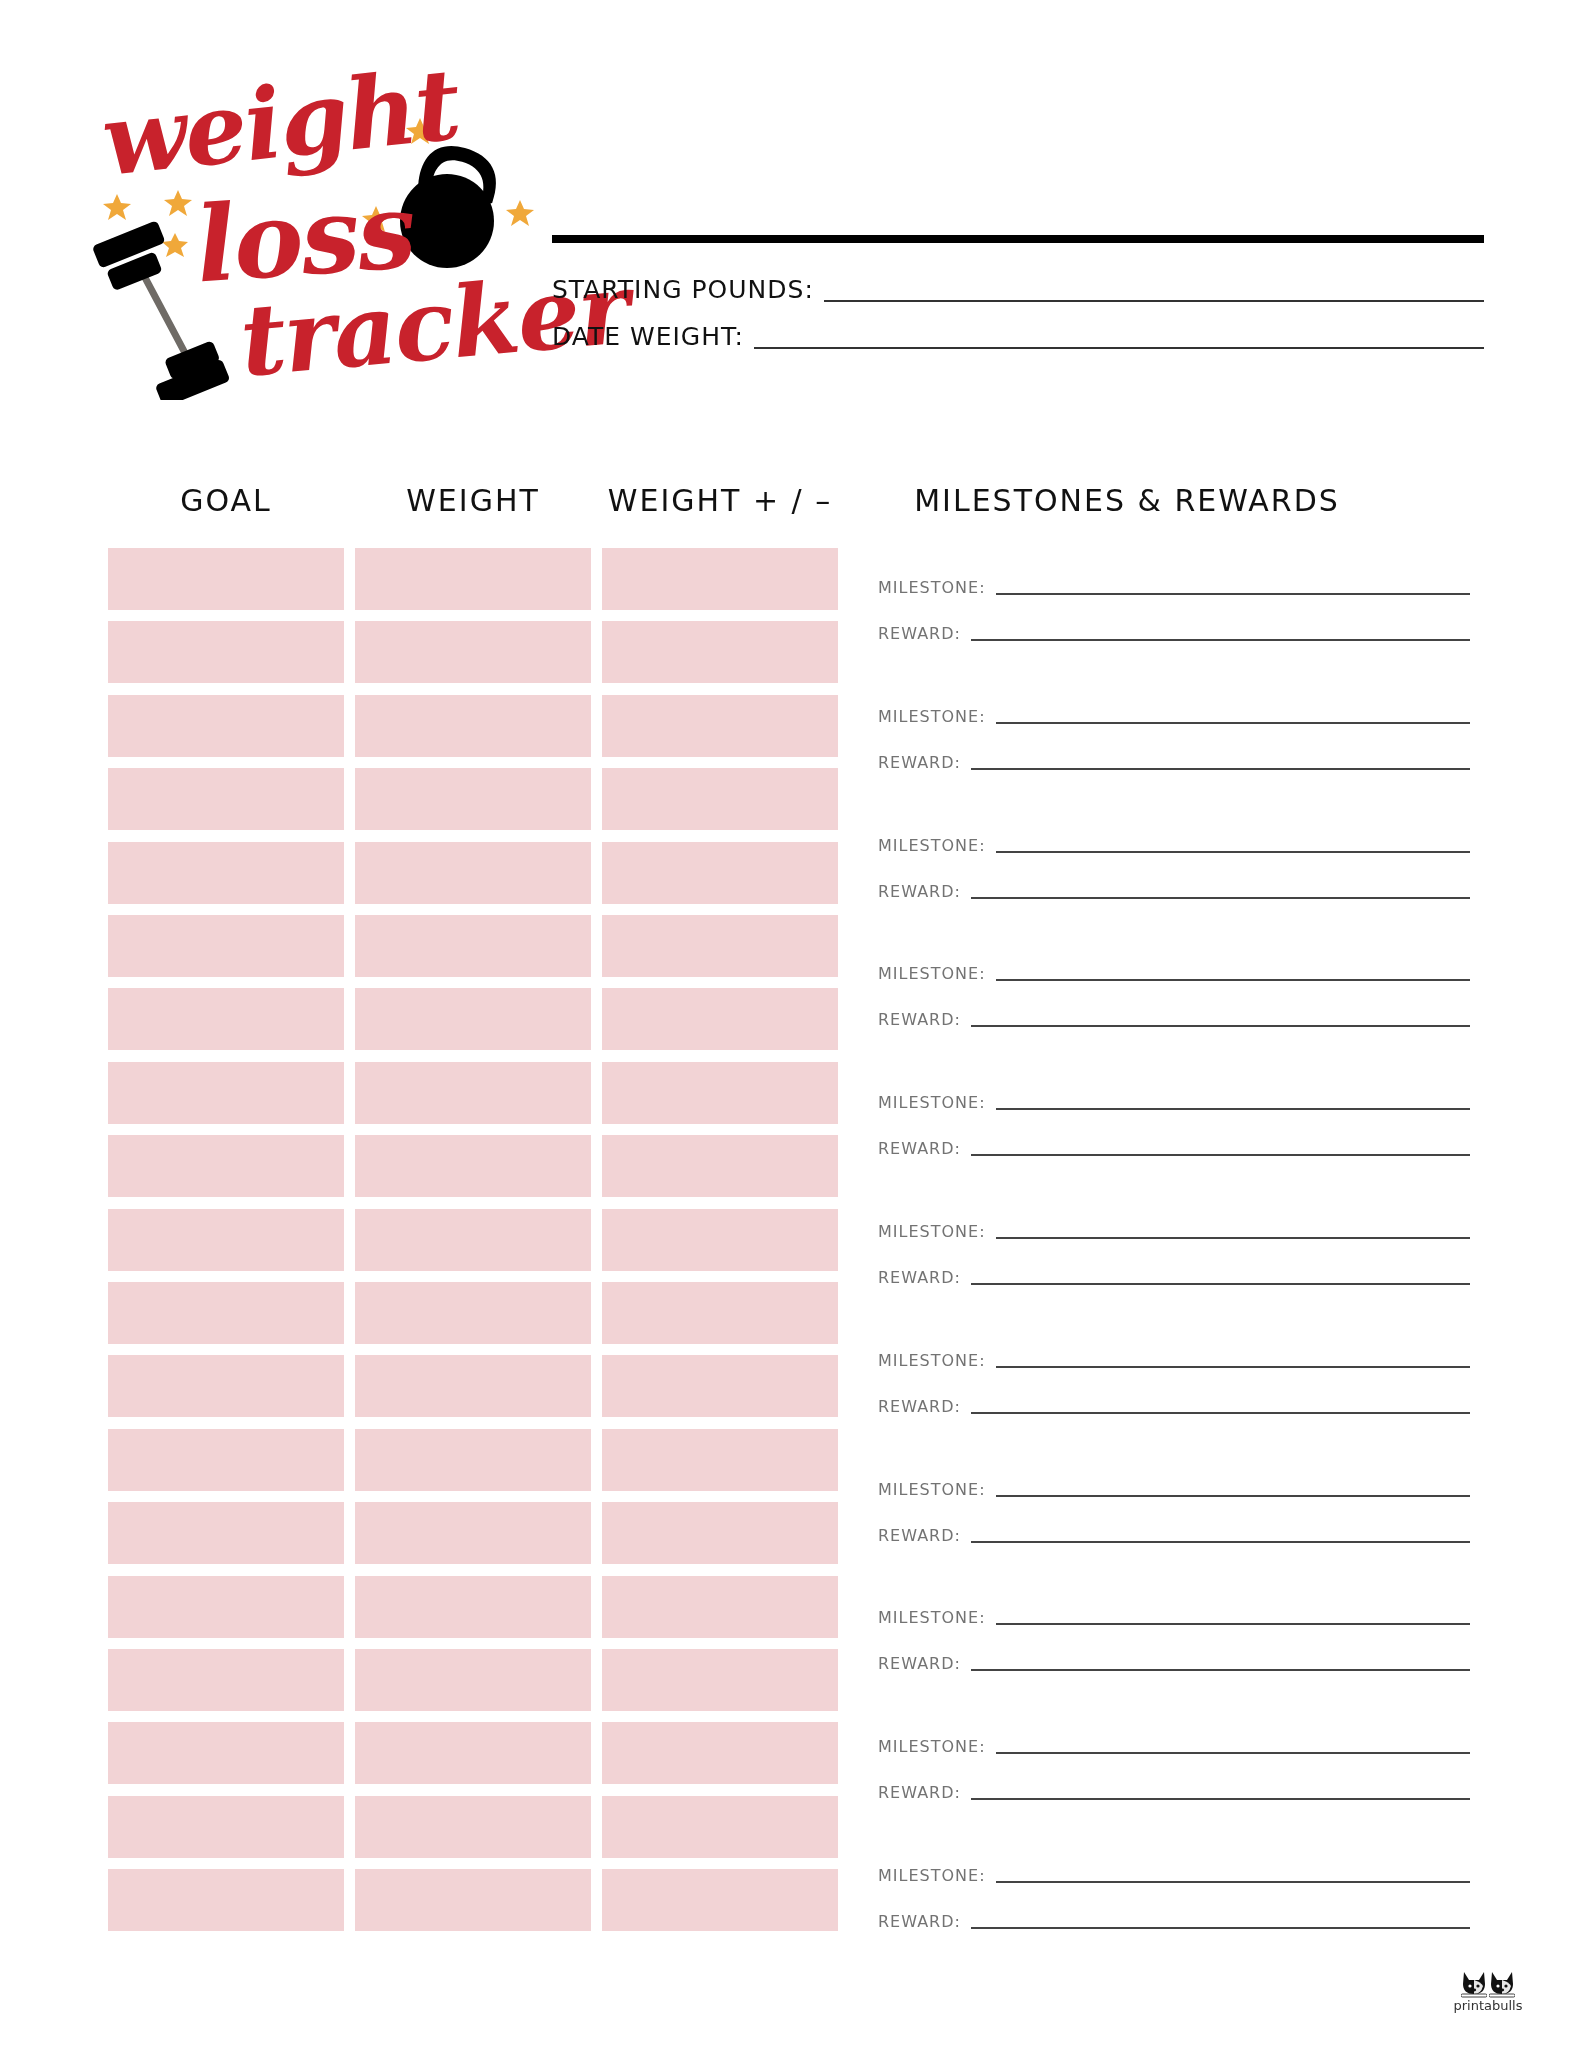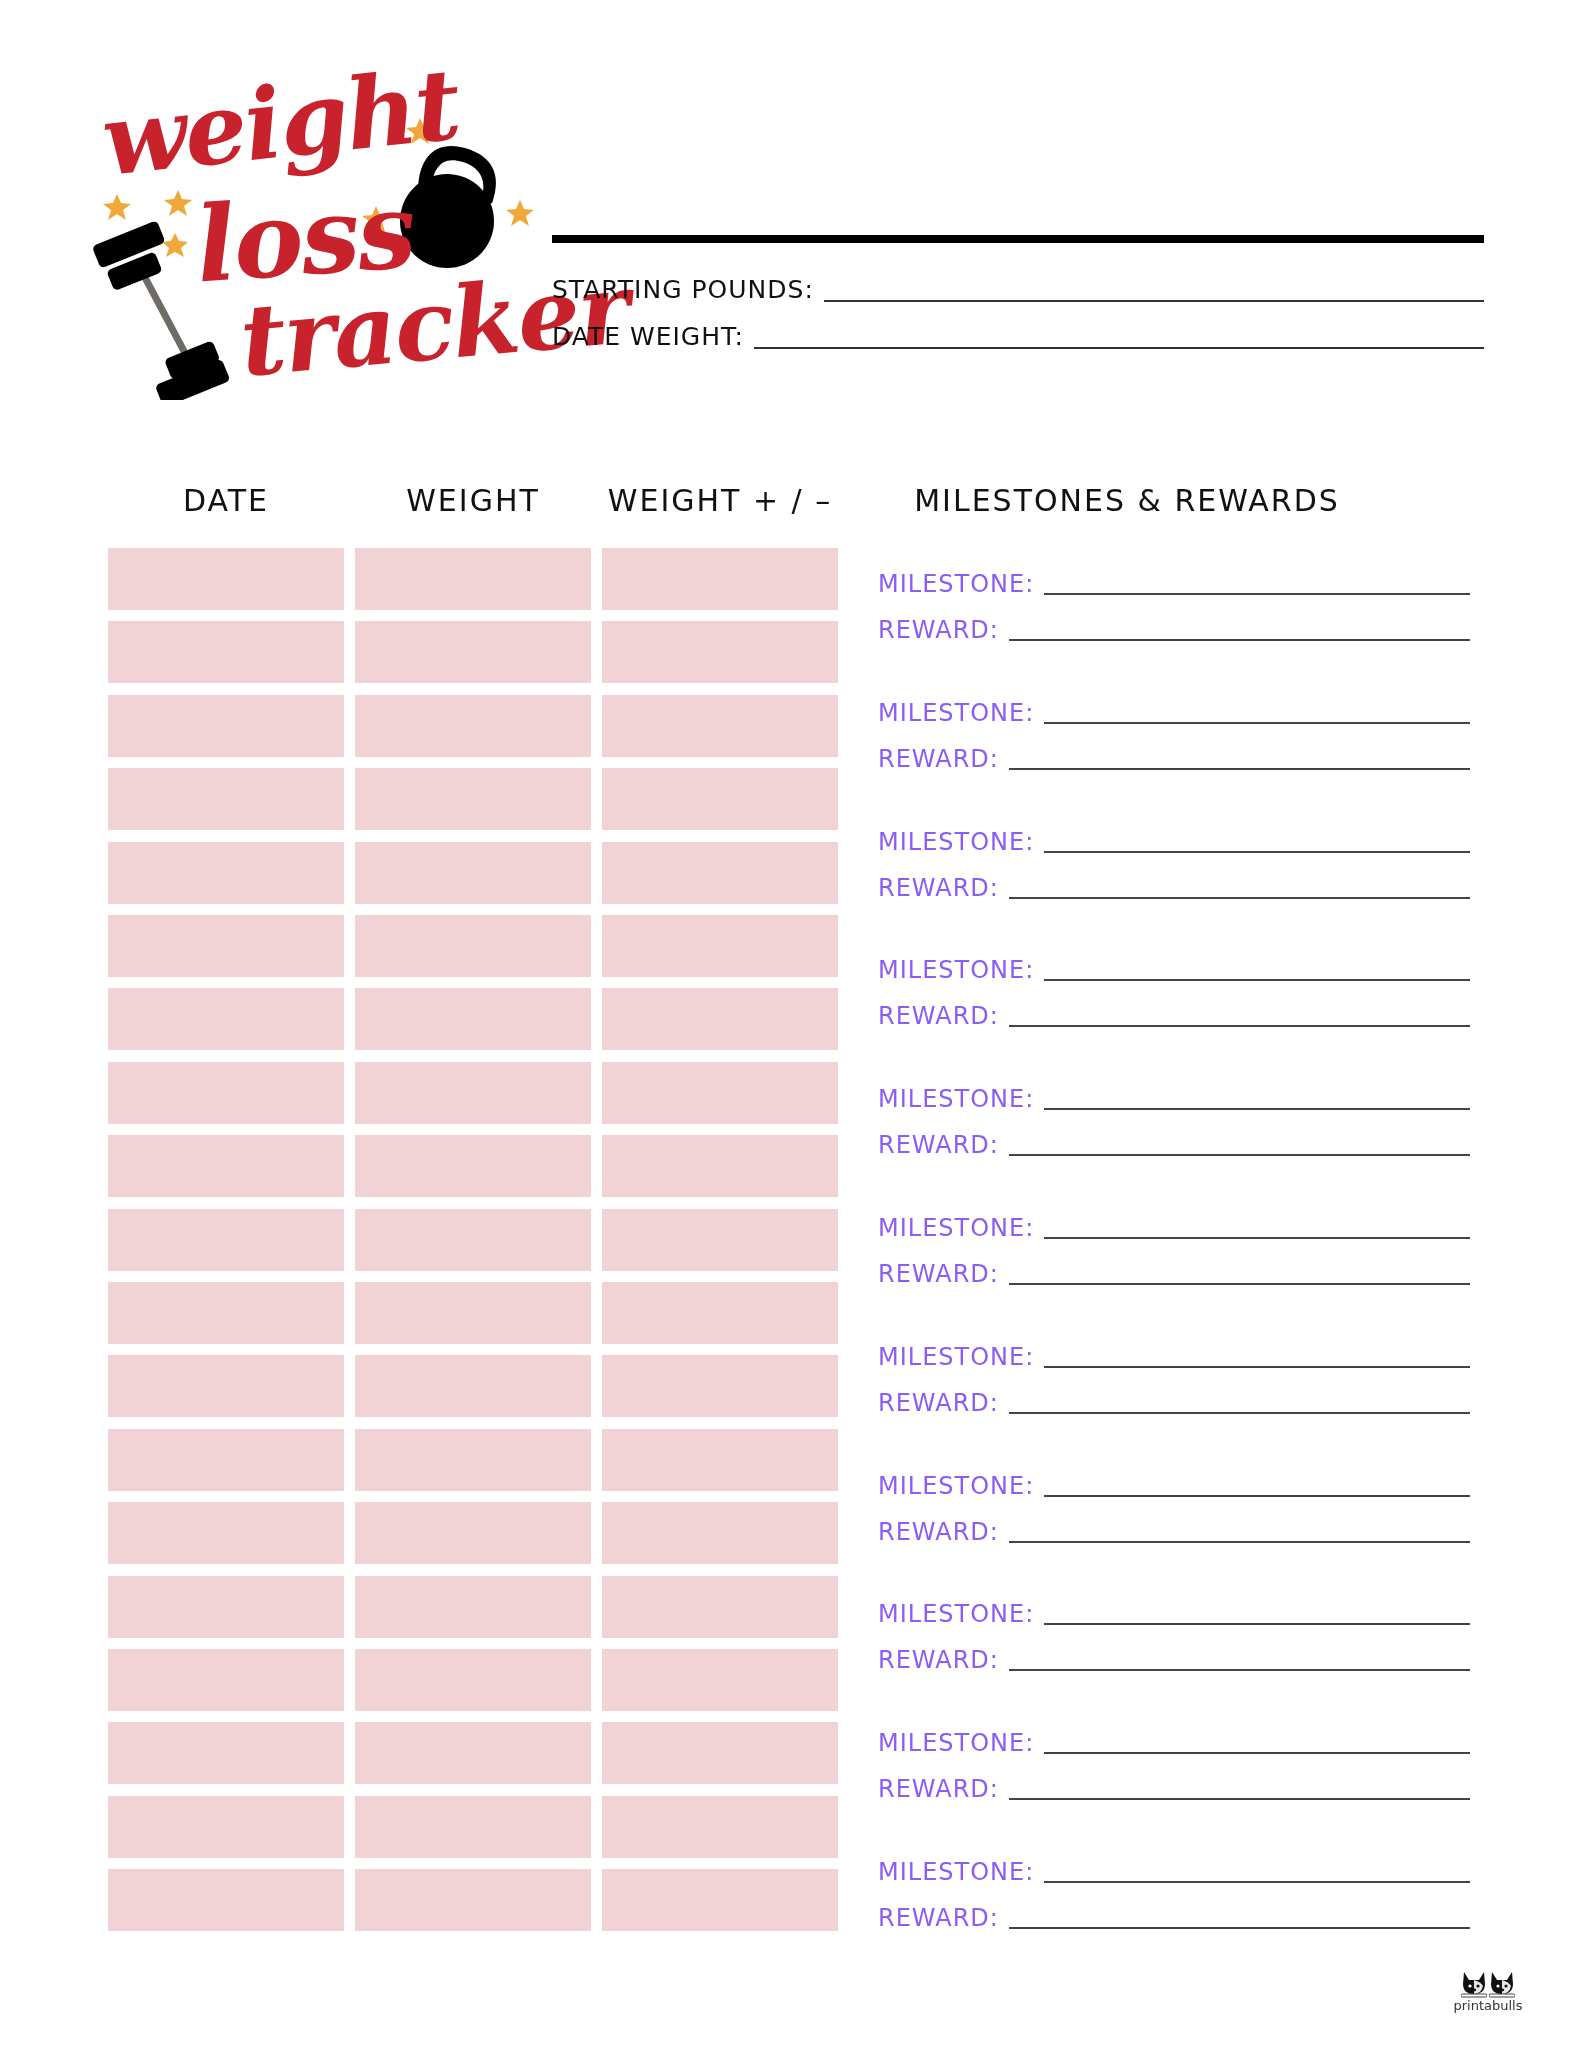--- a/index.html
+++ b/index.html
@@ -29,21 +29,21 @@
     .cell.c0 { left: 0; }
     .cell.c1 { left: 247px; }
     .cell.c2 { left: 494px; }
 
     
     .ms-list { position: absolute; left: 878px; top: 568px; width: 592px; }
     .ms-group { position: absolute; left: 0; width: 592px; height: 90px; }
     .ms-line-row { position: absolute; left: 0; width: 592px; display: flex; align-items: flex-end; height: 28px; }
     .ms-line-row.m { top: 0; }
     .ms-line-row.r { top: 46px; }
-    .ms-label { font-size: 24px; letter-spacing: 1px; line-height: 1; white-space: nowrap; color: #8b5cf6; text-align: right; }
+    .ms-label { font-size: 16px; letter-spacing: 1px; line-height: 1; white-space: nowrap; color: #737373; text-align: right; }
     .ms-line { flex: 1; height: 0; border-bottom: 2px solid #444; margin-left: 10px; margin-bottom: 1px; }
 
     
     .brand { position: absolute; left: 1448px; top: 1970px; width: 80px; text-align: center; }
     .brand-dogs { display: flex; justify-content: center; gap: 2px; }
     .brand-text { font-size: 13px; color: #333; line-height: 1; margin-top: 1px; }
   </style>
 </head>
 <body>
 
@@ -91,21 +91,21 @@
 <div class="field-row" style="top:272px">
   <span class="field-label">STARTING POUNDS:</span>
   <span class="field-line"></span>
 </div>
 
 <div class="field-row" style="top:319px">
   <span class="field-label">DATE WEIGHT:</span>
   <span class="field-line"></span>
 </div>
 
-<div class="col-header" style="left:108px;width:236px">DATE</div>
+<div class="col-header" style="left:108px;width:236px">GOAL</div>
 <div class="col-header" style="left:355px;width:236px">WEIGHT</div>
 <div class="col-header" style="left:602px;width:236px">WEIGHT + / –</div>
 <div class="col-header" style="left:852px;width:550px">MILESTONES &amp; REWARDS</div>
 
 <div class="grid">
   <div class="grid-row" style="top:0px">
       <div class="cell c0"></div>
       <div class="cell c1"></div>
       <div class="cell c2"></div>
     </div>

